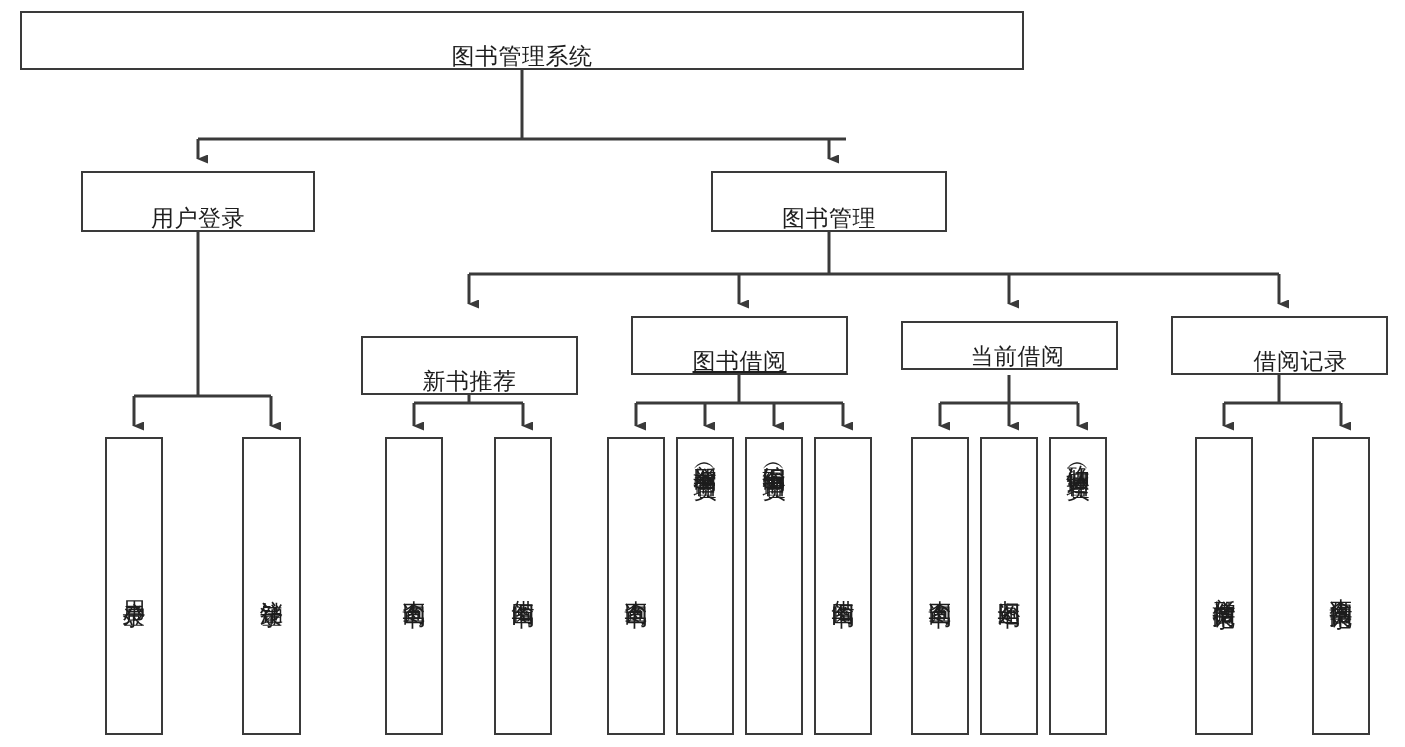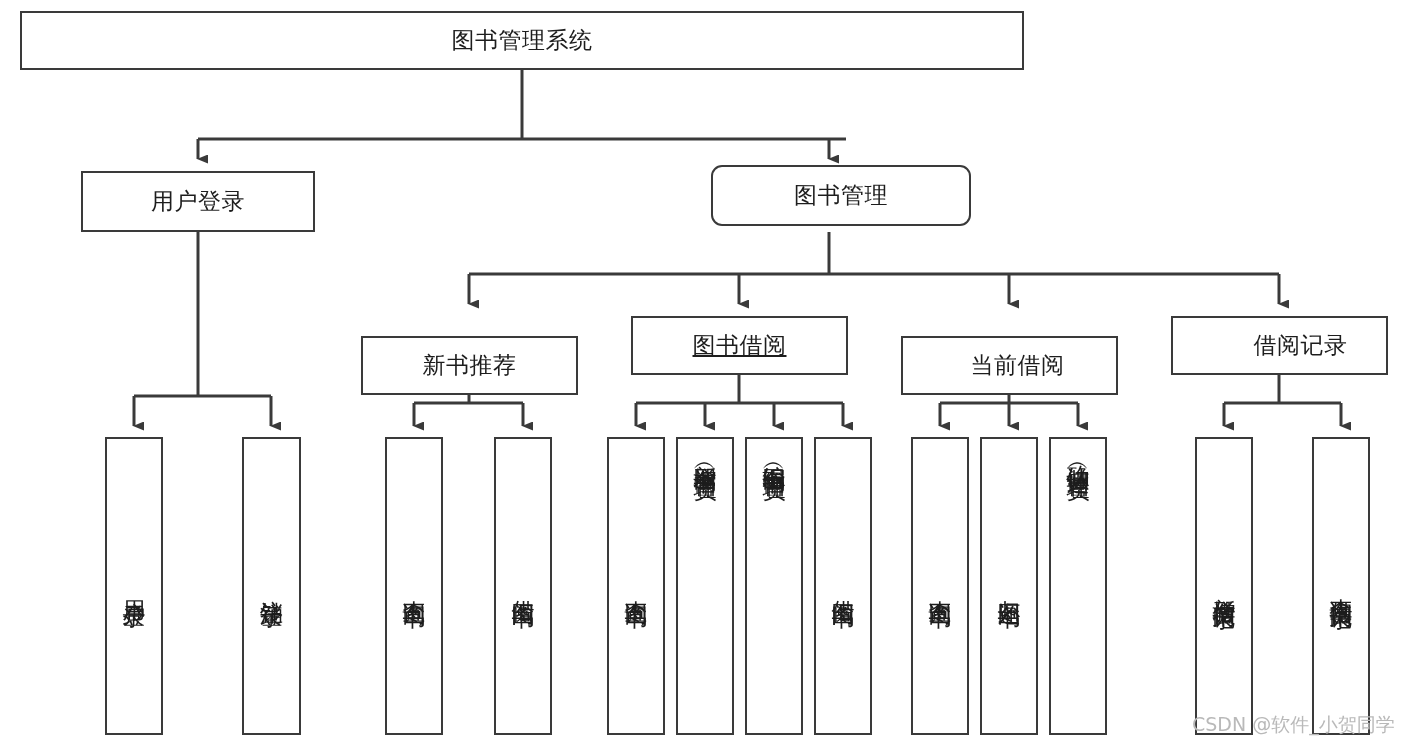--- a/index.html
+++ b/index.html
@@ -23,21 +23,21 @@
     top: 0;
     width: 1405px;
     height: 747px;
   }
   .node {
     position: absolute;
     box-sizing: border-box;
     border: 2.5px solid #3a3a3a;
     background: #ffffff;
     display: flex;
-    align-items: center;
+    align-items: flex-end;
     justify-content: center;
     color: #1d1d1d;
   }
   .node .label {
     display: block;
     text-align: center;
     line-height: 1.0;
     letter-spacing: 0.5px;
   }
   .node.horizontal .label {
@@ -124,31 +124,31 @@
     </g>
   </svg>
 
   <div class="node horizontal" style="left:20px; top:11px; width:1004px; height:59px;">
     <span class="label">图书管理系统</span>
   </div>
 
   <div class="node horizontal" style="left:81px; top:171px; width:234px; height:61px;">
     <span class="label">用户登录</span>
   </div>
-  <div class="node horizontal" style="left:711px; top:165px; width:260px; height:61px;border-radius:11px;">
+  <div class="node horizontal" style="left:711px; top:171px; width:236px; height:61px;">
     <span class="label">图书管理</span>
   </div>
 
   <div class="node horizontal" style="left:361px; top:316px; width:217px; height:59px;margin-top:20px;">
     <span class="label">新书推荐</span>
   </div>
   <div class="node horizontal" style="left:631px; top:316px; width:217px; height:59px;text-decoration:underline;">
     <span class="label">图书借阅</span>
   </div>
-  <div class="node horizontal" style="left:901px; top:336px; width:217px; height:59px;padding-left:16px;">
+  <div class="node horizontal" style="left:901px; top:321px; width:217px; height:49px;padding-left:16px;">
     <span class="label">当前借阅</span>
   </div>
   <div class="node horizontal" style="left:1171px; top:316px; width:217px; height:59px;padding-left:42px;">
     <span class="label">借阅记录</span>
   </div>
 
   <div class="node vertical mid" style="left:105px; top:437px; width:58px; height:298px;">
     <span class="label">用户登录</span>
   </div>
   <div class="node vertical mid" style="left:242px; top:437px; width:59px; height:298px;">
@@ -185,15 +185,14 @@
     <span class="label">确认归还（管理员）</span>
   </div>
 
   <div class="node vertical mid" style="left:1195px; top:437px; width:58px; height:298px;">
     <span class="label">新增借阅记录</span>
   </div>
   <div class="node vertical mid" style="left:1312px; top:437px; width:58px; height:298px;">
     <span class="label">查询借阅记录</span>
   </div>
 
-  <div class="watermark" style="left:1192px; top:712px;">CSDN @软件_小贺同学</div>
 
 </div>
 
 </body></html>

